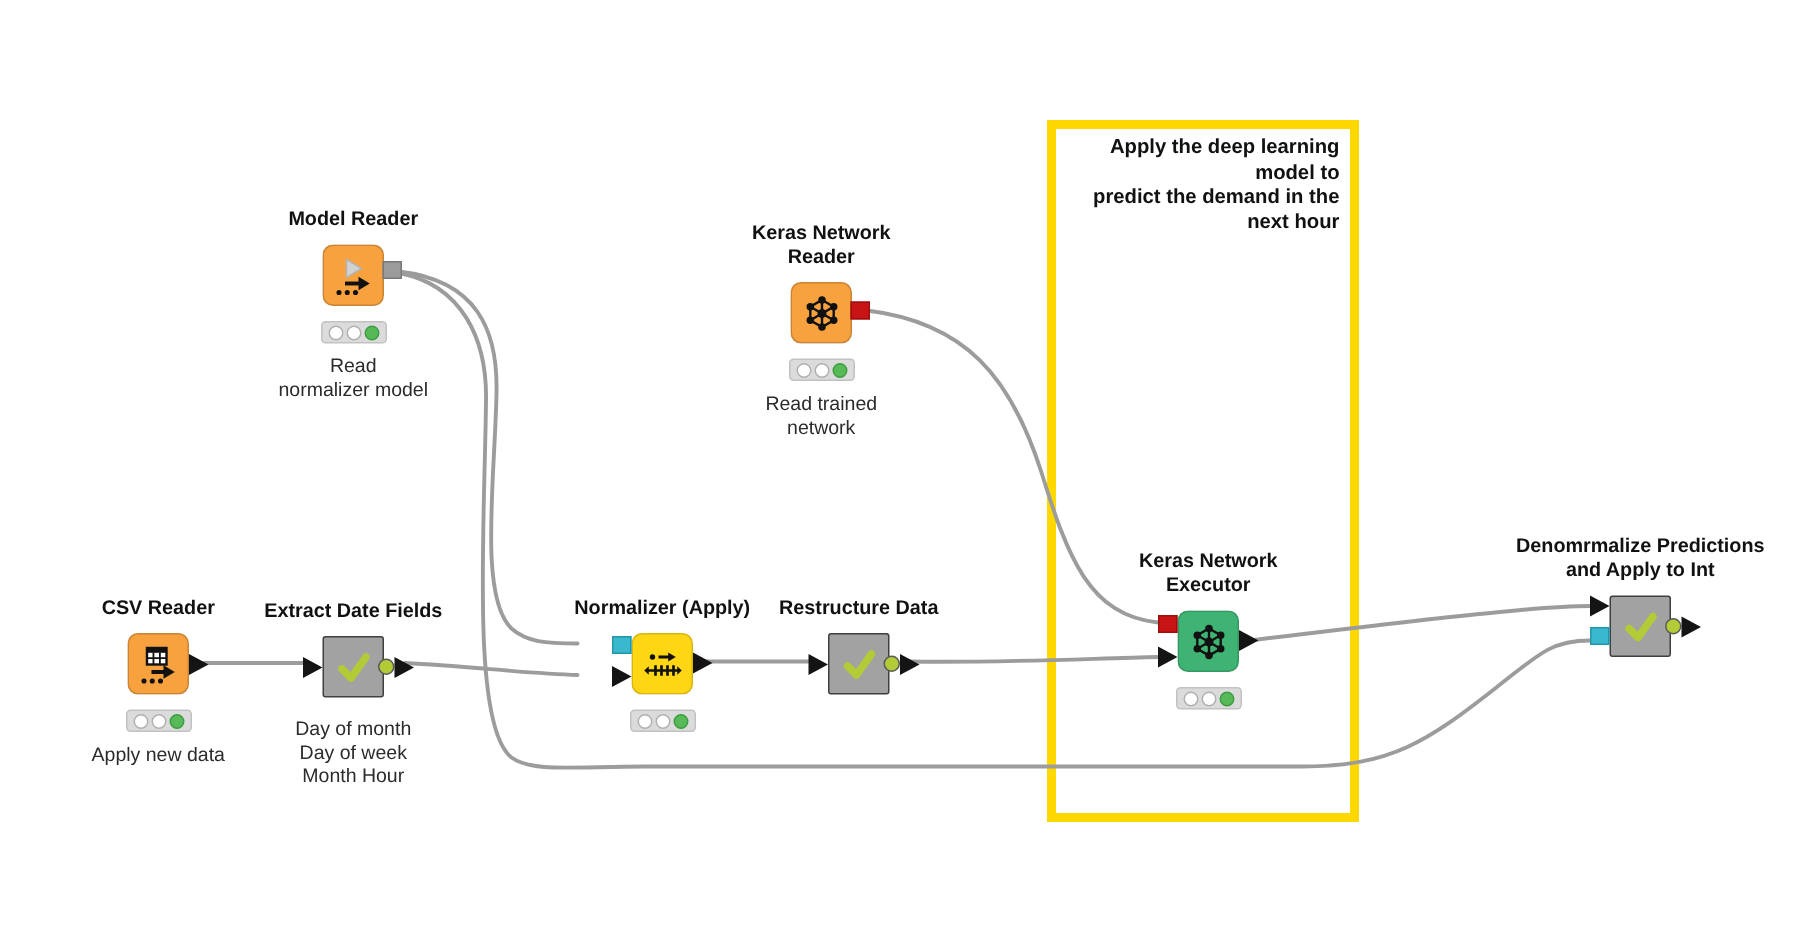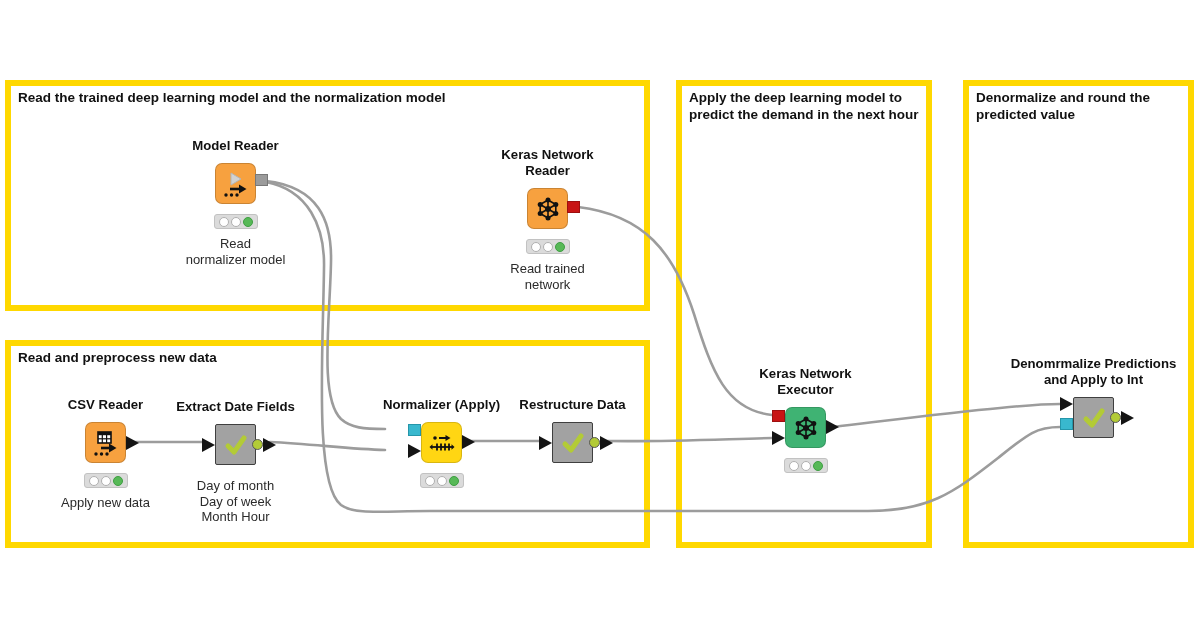--- a/index.html
+++ b/index.html
@@ -3,21 +3,21 @@
 <meta charset="utf-8">
 <style>
   html,body{margin:0;padding:0;background:#fff;}
   #canvas{position:relative;width:1200px;height:630px;background:#fff;overflow:hidden;
           font-family:"Liberation Sans",sans-serif;color:#111;}
   
   .annotation{position:absolute;border:6px solid var(--annotation-yellow);background:#fff;z-index:1;box-sizing:border-box;}
   .annotation .atitle{font-size:13.5px;font-weight:700;line-height:16.5px;padding:4px 7px;white-space:pre-line;color:#111;}
   #ann-read-models{left:5px;top:80px;width:645px;height:231px;}
   #ann-preprocess{left:5px;top:340px;width:645px;height:208px;}
-  #ann-apply{left:676px;top:80px;width:256px;height:468px;}
+  #ann-apply{left:698px;top:80px;width:208px;height:468px;text-align:right;}
   #ann-denorm{left:963px;top:80px;width:231px;height:468px;}
   
   #wires{position:absolute;left:0;top:0;z-index:2;}
   #wires path{fill:none;stroke:var(--wire-gray);stroke-width:2.6;stroke-linecap:round;}
   
   .node{position:absolute;width:41px;height:41px;z-index:3;}
   .square{position:absolute;inset:0;border-radius:7px;display:flex;align-items:center;justify-content:center;}
   .reader  .square{background:var(--reader-orange);border:1px solid rgba(0,0,0,.18);}
   .manip   .square{background:var(--manipulator-yellow);border:1px solid rgba(0,0,0,.15);}
   .exec    .square{background:var(--executor-green);border:1px solid rgba(0,0,0,.15);}
@@ -41,33 +41,23 @@
   .p-sq.gray{background:var(--port-gray);border:1px solid #787878;}
   .p-sq.red{background:var(--port-red);border:1px solid #9d0f0f;}
   .p-sq.cyan{background:var(--port-cyan);border:1px solid #2596aa;}
   .p-circle{position:absolute;width:11px;height:11px;border-radius:50%;background:var(--check-green);border:1.6px solid #585858;box-sizing:border-box;}
 </style>
 </head>
 <body>
 
 <div id="canvas">
 
-  <div class="annotation" id="ann-read-models">
-    <div class="atitle">Read the trained deep learning model and the normalization model</div>
-  </div>
-  <div class="annotation" id="ann-preprocess">
-    <div class="atitle">Read and preprocess new data</div>
-  </div>
   <div class="annotation" id="ann-apply">
     <div class="atitle">Apply the deep learning model to
 predict the demand in the next hour</div>
-  </div>
-  <div class="annotation" id="ann-denorm">
-    <div class="atitle">Denormalize and round the
-predicted value</div>
   </div>
 
   <svg id="wires" width="1200" height="630">
     <path d="M 266 181 C 318 187 332 220 331 262 C 330 318 319 398 341 419 C 351 428 364 429 385 429"></path>
     <path d="M 266 182 C 308 190 325 226 324 268 C 323 352 314 484 341 505 C 355 515 382 511 430 511 L 868 511 C 928 511 952 494 998 458 C 1028 434 1036 427 1060 427"></path>
     <path d="M 578 207 C 644 215 674 252 694 314 C 712 372 726 410 772 415"></path>
     <path d="M 130 442 L 203 442"></path>
     <path d="M 270 442 C 312 444 350 449 385 450"></path>
     <path d="M 448 441 L 540 441"></path>
     <path d="M 605 441 C 670 442 725 439 772 438"></path>

